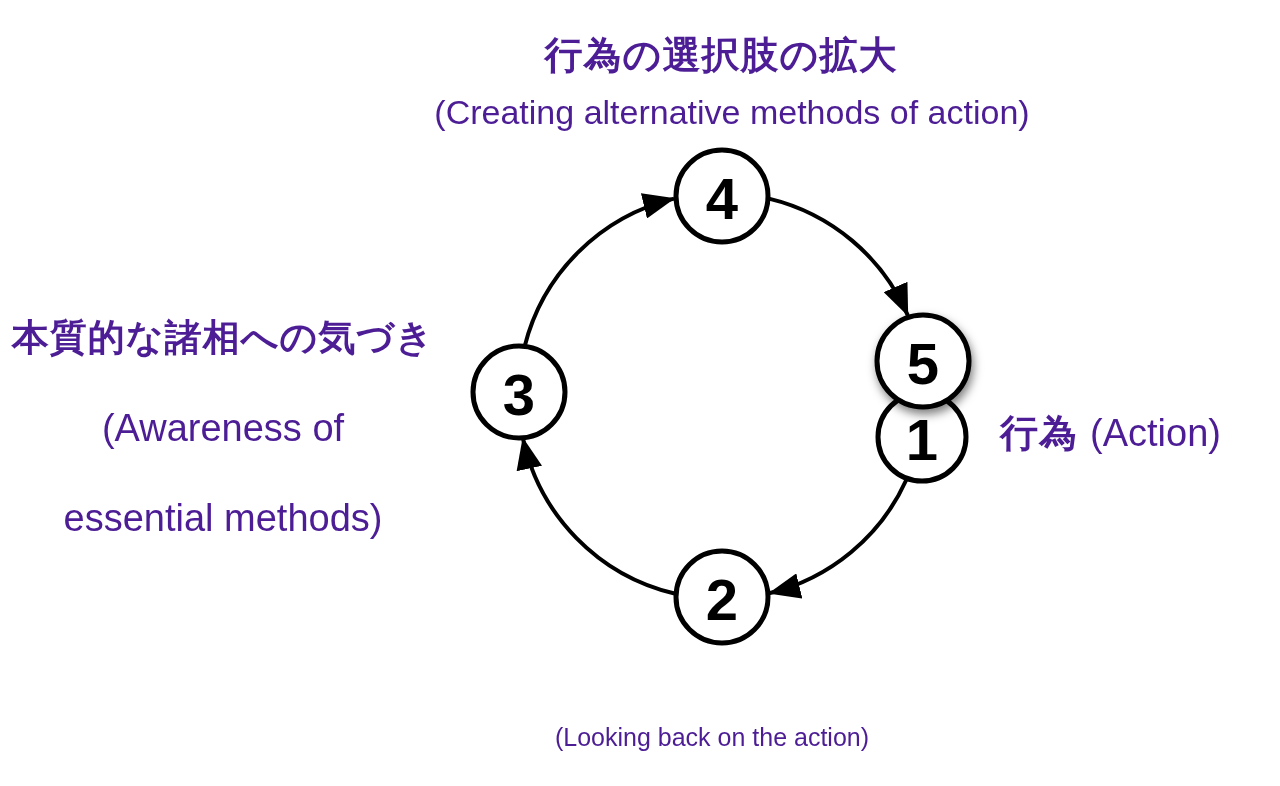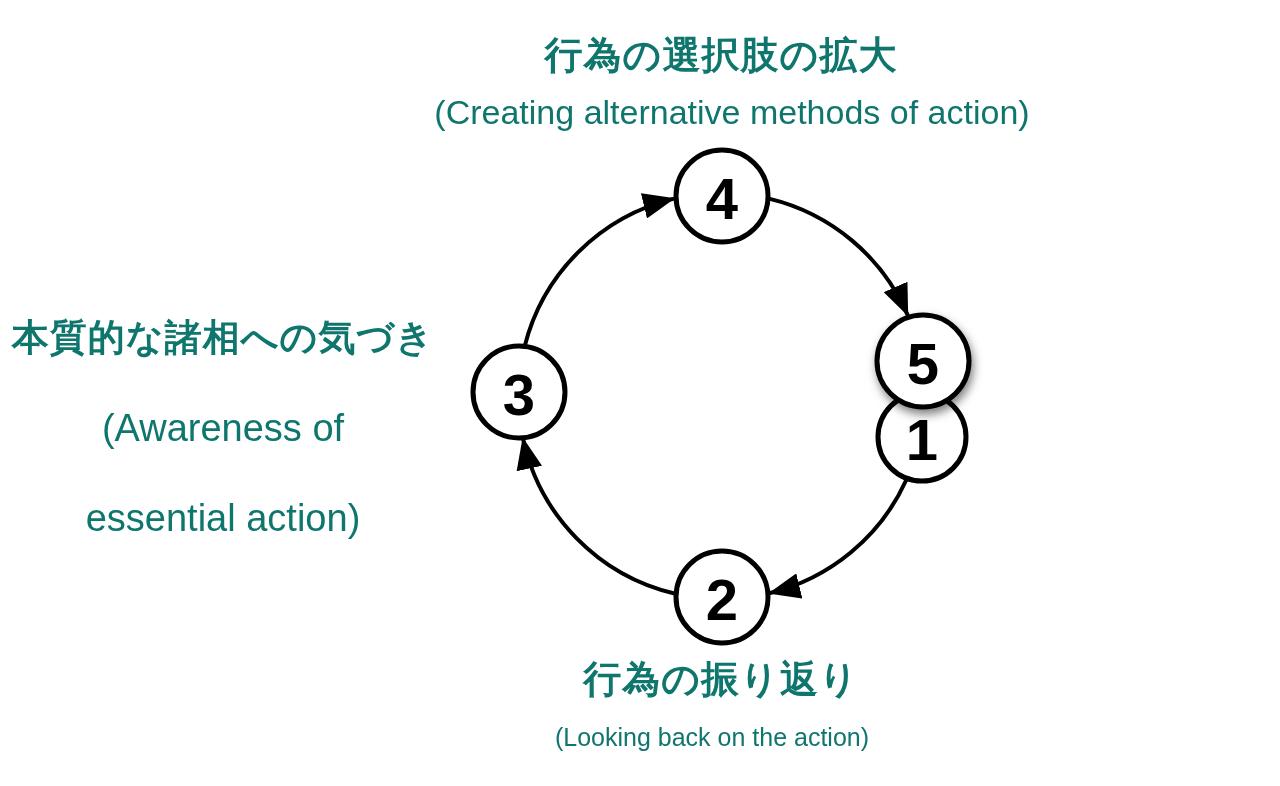--- a/index.html
+++ b/index.html
@@ -5,21 +5,21 @@
   html, body {
     margin: 0;
     padding: 0;
     background: #ffffff;
   }
   .stage {
     position: relative;
     width: 1280px;
     height: 786px;
     background: #ffffff;
-    color: #0f766e;
+    color: #4c1d95;
     font-family: "Liberation Sans", "DejaVu Sans", sans-serif;
     overflow: hidden;
   }
   .abs { position: absolute; }
   .center-text { text-align: center; }
   .jp-bold {
     font-weight: 700;
     letter-spacing: 1px;
   }
   .top-jp {
@@ -79,25 +79,27 @@
 <body>
 
 <div class="stage">
 
   <div class="abs center-text top-jp jp-bold">行為の選択肢の拡大</div>
   <div class="abs center-text top-en">(Creating alternative methods of action)</div>
 
   <div class="abs center-text left-block">
     <div class="jp-line jp-bold">本質的な諸相への気づき</div>
     <div class="en-line">(Awareness of</div>
-    <div class="en-line">essential action)</div>
+    <div class="en-line">essential methods)</div>
   </div>
 
+  <div class="abs right-label right-action">
+    <span class="jp-bold">行為</span><span class="en-part">(Action)</span>
+  </div>
 
-  <div class="abs center-text bottom-jp jp-bold">行為の振り返り</div>
   <div class="abs center-text bottom-en">(Looking back on the action)</div>
 
   <svg class="cycle" width="1280" height="786" viewBox="0 0 1280 786">
     <defs>
       <marker id="arrowhead" markerUnits="userSpaceOnUse" markerWidth="36" markerHeight="26" refX="31" refY="13" orient="auto">
         <path d="M 0 0 L 32 13 L 0 26 Z" fill="#000000"></path>
       </marker>
       <filter id="node5-shadow" x="-40%" y="-40%" width="180%" height="180%">
         <feDropShadow dx="2" dy="5" stdDeviation="5" flood-color="#000000" flood-opacity="0.5"></feDropShadow>
       </filter>

